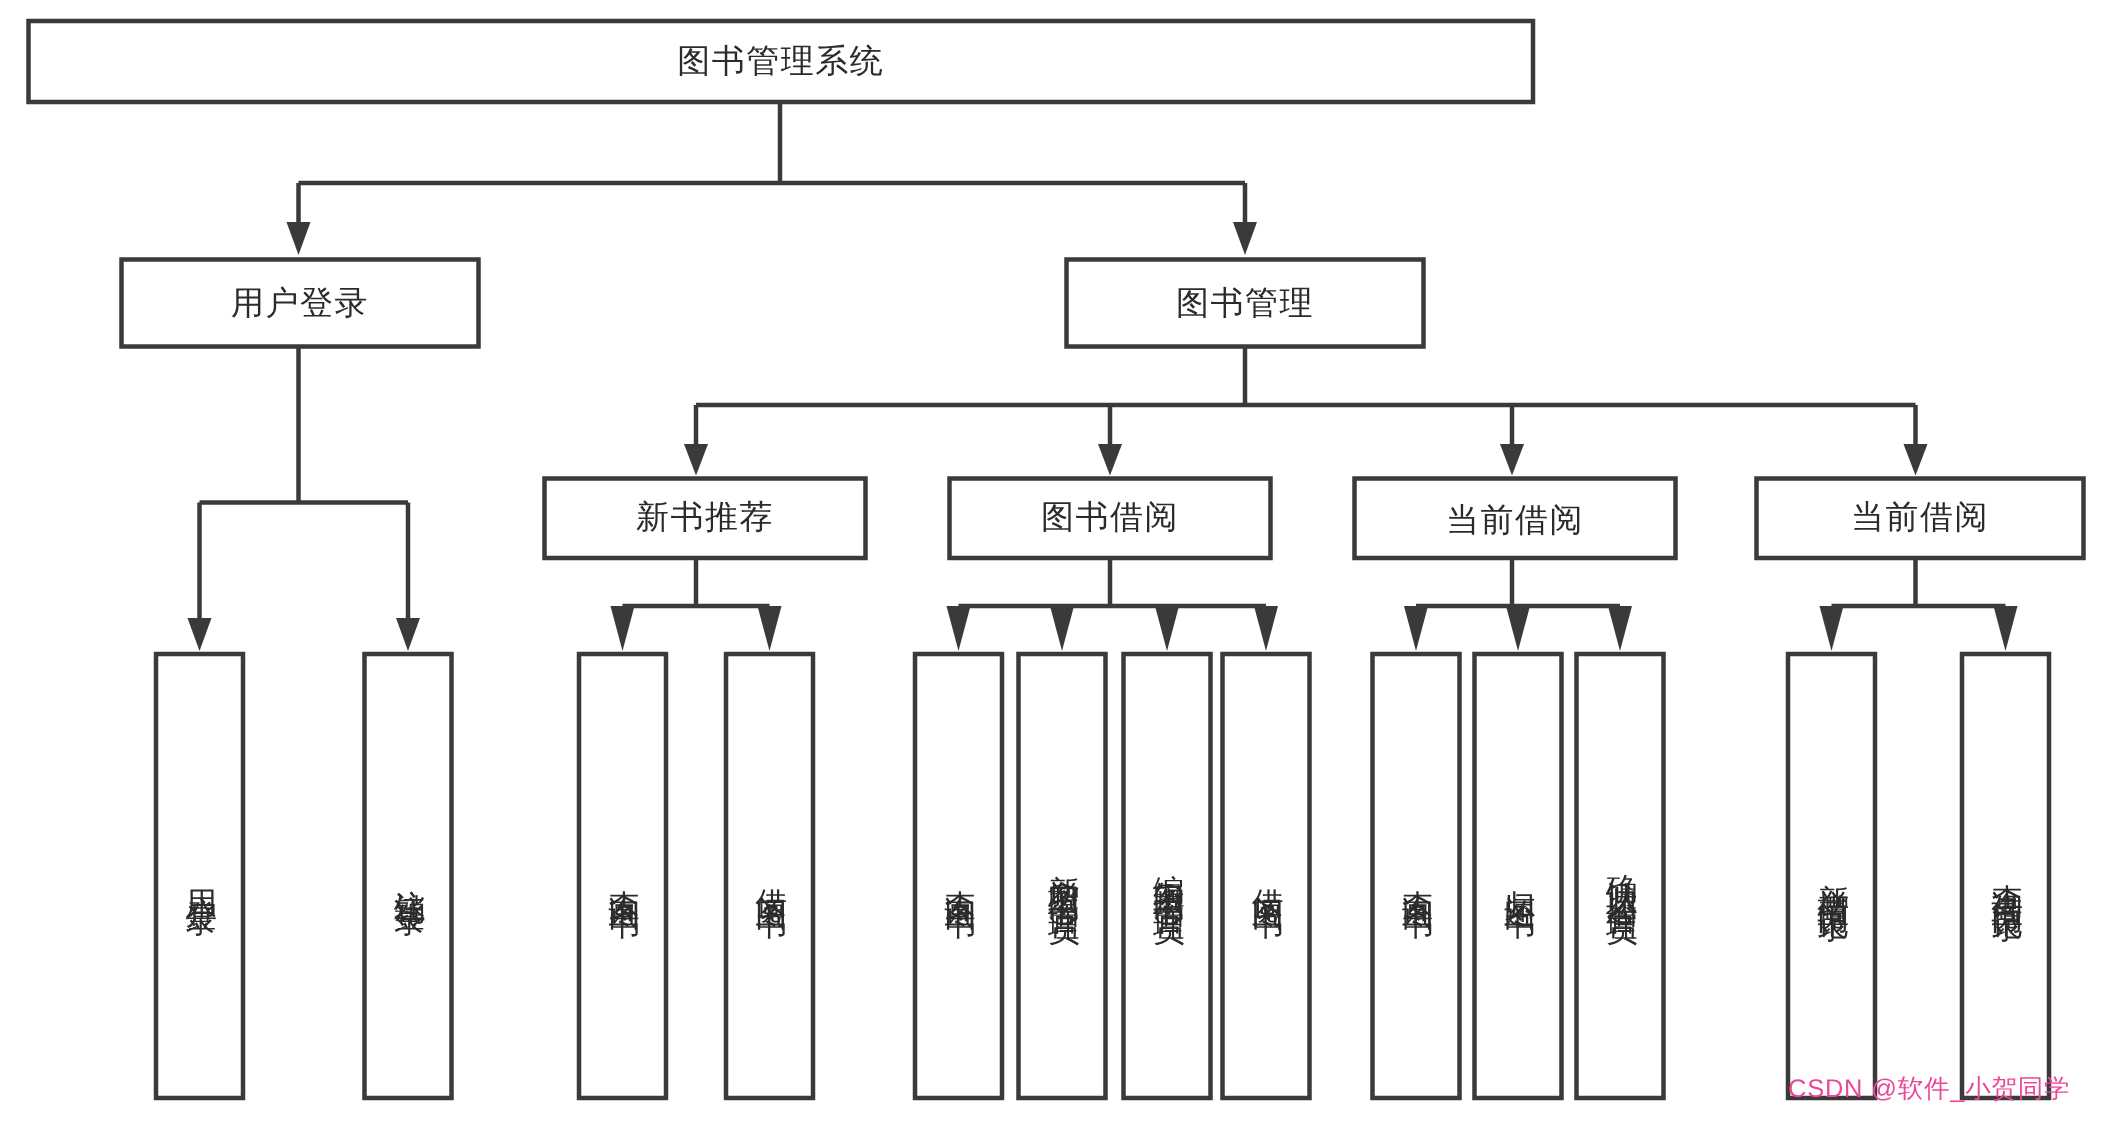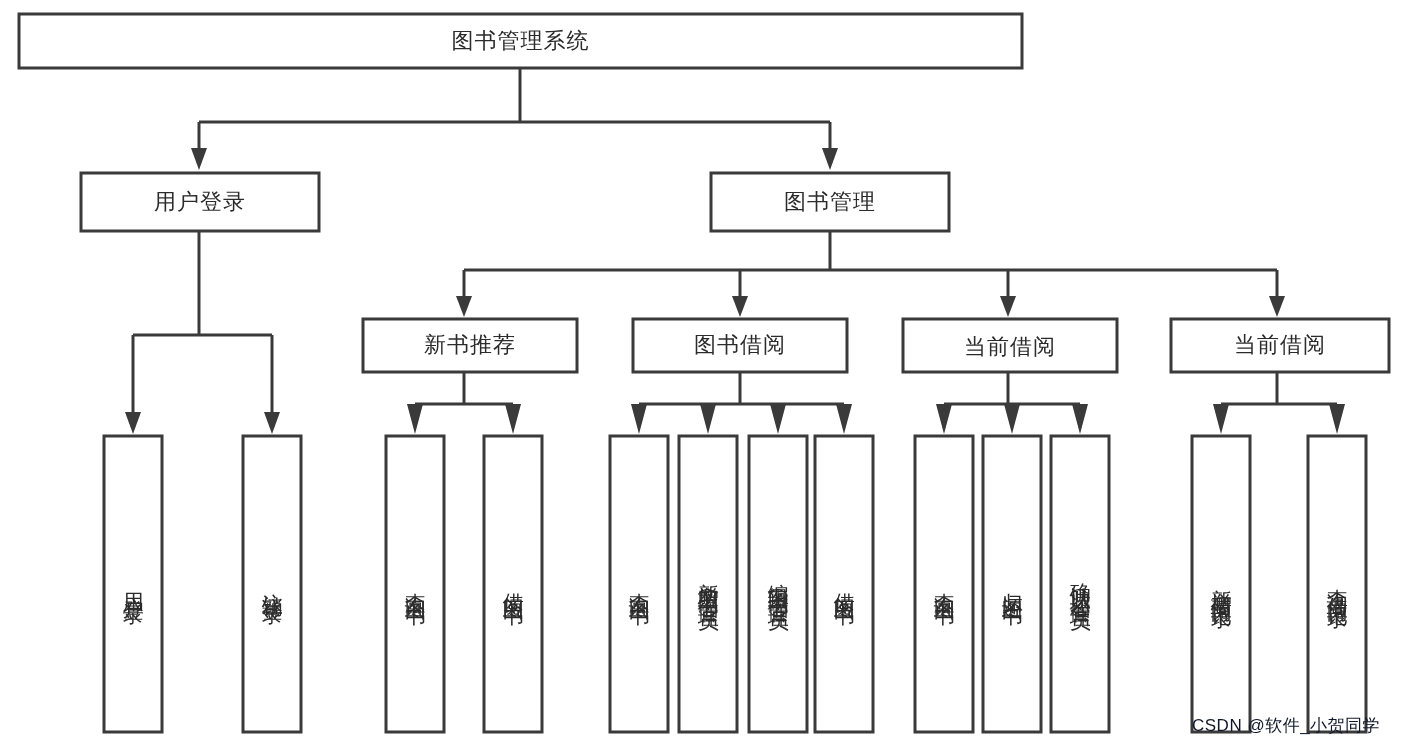--- a/index.html
+++ b/index.html
@@ -62,21 +62,21 @@
     text-orientation: upright;
     font-size: 21px;
     letter-spacing: 4px;
     line-height: 1.25;
     align-items: center;
     justify-content: center;
     text-align: center;
   }
   .watermark {
     position: absolute;
-    color: #0f172a;
+    color: #ec4899;
     font-size: 17px;
     font-family: "Liberation Sans", "DejaVu Sans", sans-serif;
     white-space: nowrap;
     letter-spacing: 0.5px;
   }
 </style>
 </head>
 <body>
 
 <div id="diagram-root">

